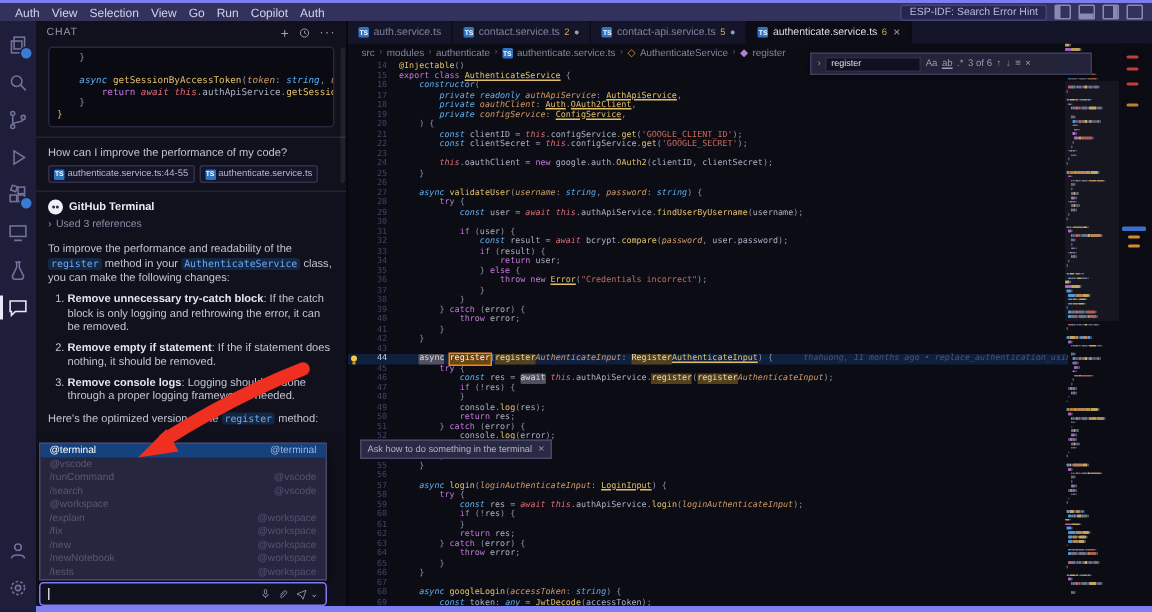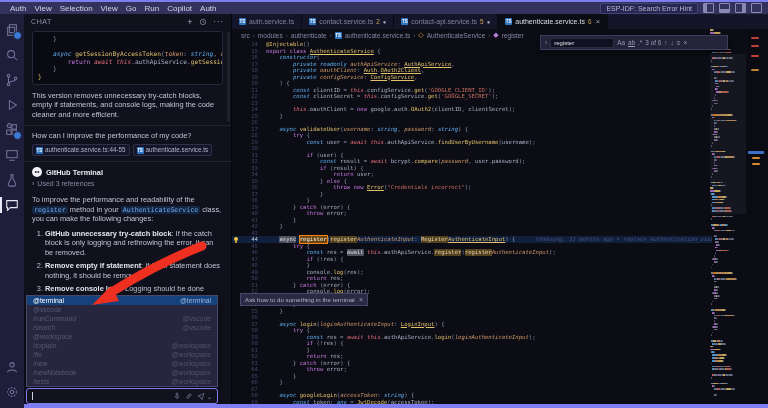--- a/index.html
+++ b/index.html
@@ -242,21 +242,20 @@
         <svg viewBox="0 0 16 16">
             <circle cx="8" cy="8" r="5.5"></circle>
             <path d="M8 5v3l2.5 1.5"></path>
           </svg>
         <span class="hmore">···</span>
       </span>
     </div>
     <div class="chat-scroll"></div>
     <div id="chatbody">
       <div class="codeblock" id="chatcode"><div class="ccl"><span class="tk-e">    }</span></div><div class="ccl">&nbsp;</div><div class="ccl"><span class="tk-n">    </span><span class="tk-d">async </span><span class="tk-f">getSessionByAccessToken</span><span class="tk-e">(</span><span class="tk-p">token</span><span class="tk-e">: </span><span class="tk-d">string</span><span class="tk-e">, </span><span class="tk-p">user</span></div><div class="ccl"><span class="tk-n">        </span><span class="tk-k">return </span><span class="tk-t">await </span><span class="tk-t">this</span><span class="tk-e">.</span><span class="tk-n">authApiService</span><span class="tk-e">.</span><span class="tk-f">getSession</span></div><div class="ccl"><span class="tk-e">    }</span></div><div class="ccl"><span class="tk-f">}</span></div></div>
-      <p class="summary">This version removes unnecessary try-catch blocks, empty if statements, and console logs, making the code cleaner and more efficient.</p>
       <div class="msg-sep"></div>
       <p class="question">How can I improve the performance of my code?</p>
       <div class="chips" id="chips">
           <span class="chip">
             <span class="ts-ico">TS</span>
             <span>authenticate.service.ts:44-55</span>
           </span>
           <span class="chip">
             <span class="ts-ico">TS</span>
             <span>authenticate.service.ts</span>
@@ -268,21 +267,21 @@
           <svg viewBox="0 0 16 16">
               <circle cx="5.5" cy="8" r="2" fill="#2a2a44"></circle>
               <circle cx="10.5" cy="8" r="2" fill="#2a2a44"></circle>
             </svg>
         </span>
         <span class="msg-name">GitHub Terminal</span>
       </div>
       <div class="refs"><span class="chev">›</span><span>Used 3 references</span></div>
       <p class="rich" id="intro">To improve the performance and readability of the <code class="inline">register</code> method in your <code class="inline">AuthenticateService</code> class, you can make the following changes:</p>
       <ol id="chatlist">
-          <li><b>GitHub unnecessary try-catch block</b>: If the catch block is only logging and rethrowing the error, it can be removed.</li>
+          <li><b>Remove unnecessary try-catch block</b>: If the catch block is only logging and rethrowing the error, it can be removed.</li>
           <li><b>Remove empty if statement</b>: If the if statement does nothing, it should be removed.</li>
           <li><b>Remove console logs</b>: Logging should be done through a proper logging framework if needed.</li>
         </ol>
       <p class="rich" id="outro">Here's the optimized version of the <code class="inline">register</code> method:</p>
     </div>
     <div id="suggest">
         <div class="srow sel">
           <span class="sl">@terminal</span>
           <span class="sr">@terminal</span>
         </div>

